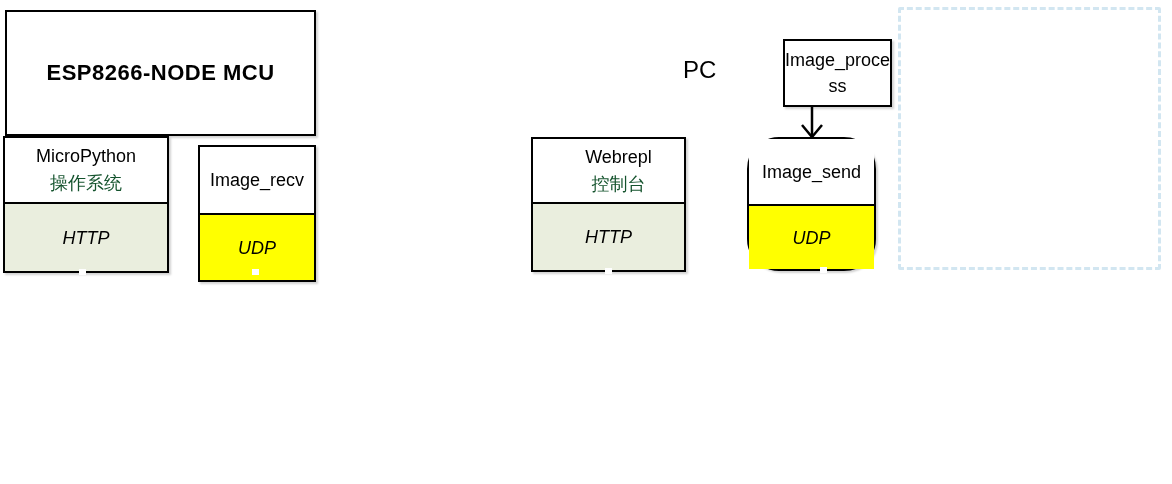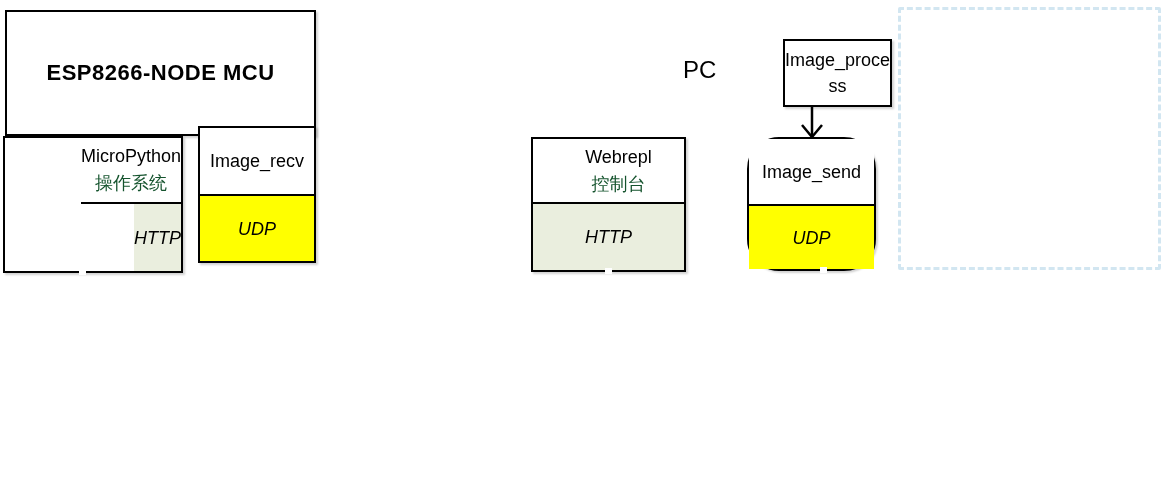--- a/index.html
+++ b/index.html
@@ -47,23 +47,23 @@
     align-items: center;
     justify-content: center;
     font-weight: bold;
     font-size: 22px;
     letter-spacing: 0.5px;
   }
   .gray-text { color: #14532d; }
   .two-line { line-height: 27px; }
   
   #esp-box      { left: 5px;   top: 10px;  width: 311px; height: 126px; z-index: 1; }
-  #stack-os     { left: 3px;   top: 136px; width: 180px; height: 137px; z-index: 2; align-items: flex-end; }
+  #stack-os     { left: 3px;   top: 136px; width: 166px; height: 137px; z-index: 2; }
   #stack-os .top-cell { height: 66px; }
-  #stack-recv   { left: 198px; top: 126px; width: 118px; height: 137px; z-index: 2; }
+  #stack-recv   { left: 198px; top: 145px; width: 118px; height: 137px; z-index: 2; }
   #stack-recv .top-cell { height: 68px; }
   #stack-webrepl{ left: 531px; top: 137px; width: 155px; height: 135px; }
   #stack-webrepl .top-cell { height: 65px; padding-left: 20px; }
   #box-process  { left: 747px; top: 39px;  width: 109px; height: 68px;
                   display:flex; flex-direction:column; align-items:center; justify-content:center;
                   font-size: 18px; line-height: 26px; text-align:center;margin-left:36px; }
   #stack-send   { left: 747px; top: 137px; width: 129px; height: 134px; border-radius: 32px; }
   #stack-send .top-cell { height: 67px; }
   #pc-label     { position: absolute; left: 683px; top: 56px; font-size: 24px; color: #000000; }
   #arrow-down   { position: absolute; left: 799px; top: 105px; width: 26px; height: 36px; }

